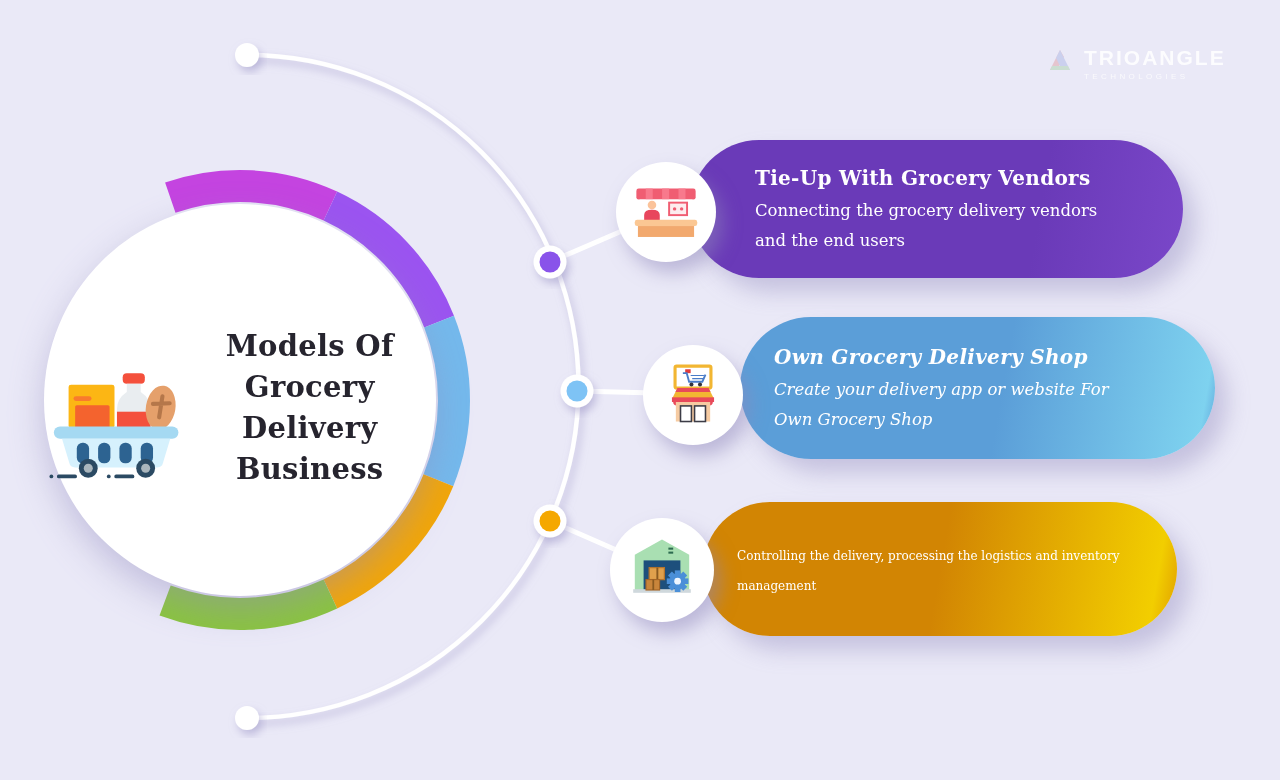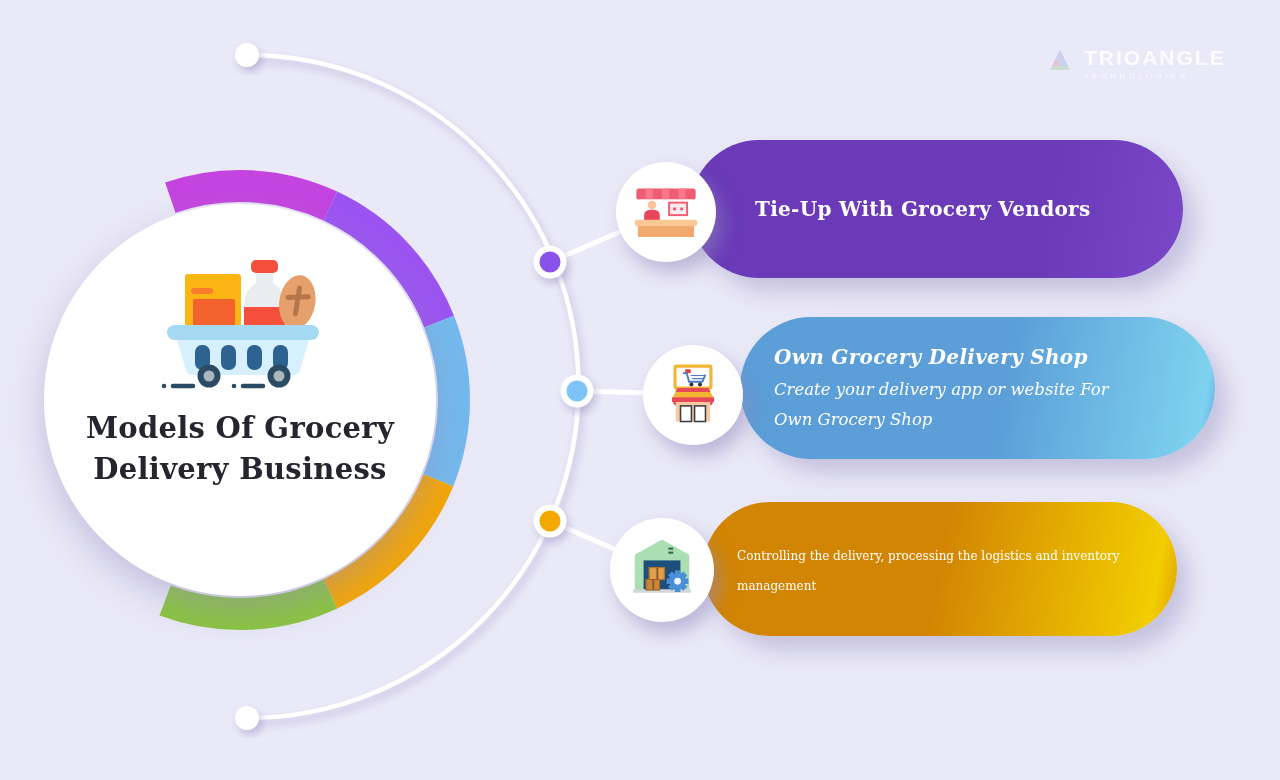--- a/index.html
+++ b/index.html
@@ -22,21 +22,21 @@
   .big-arc { fill:none; stroke:#ffffff; stroke-width:4.5; }
   .connector { stroke:#ffffff; stroke-width:5; }
   .end-dot { fill:#ffffff; }
   .node-outer { fill:#ffffff; }
 
   
   .center-circle {
     position:absolute; left:44px; top:204px; width:392px; height:392px;
     background:#ffffff; border-radius:50%;
     box-shadow: 0 14px 34px rgba(147,140,190,0.45);
-    display:flex; flex-direction:column; align-items:center;
+    display:flex; flex-direction:row; align-items:center;
   }
   .center-title {
     margin-top:16px;
     font-weight:bold; font-size:29px; line-height:41px;
     color: var(--title_color, #26242e);
     text-align:center; letter-spacing:0.3px;
   }
 
   
   .card {
@@ -167,20 +167,21 @@
     <circle cx="79" cy="134" r="2.3" fill="#2b4a63"></circle>
   </svg>
   <div class="center-title">
     <div>Models Of Grocery</div>
     <div>Delivery Business</div>
   </div>
 </div>
 
 <div class="card card1">
   <div class="card-title">Tie-Up With Grocery Vendors</div>
+  <div class="card-desc">Connecting the grocery delivery vendors and the end users</div>
 </div>
 
 <div class="card card2">
   <div class="card-title">Own Grocery Delivery Shop</div>
   <div class="card-desc">Create your delivery app or website For Own Grocery Shop</div>
 </div>
 
 <div class="card card3">
   <div class="card-desc">Controlling the delivery, processing the logistics and inventory management</div>
 </div>

